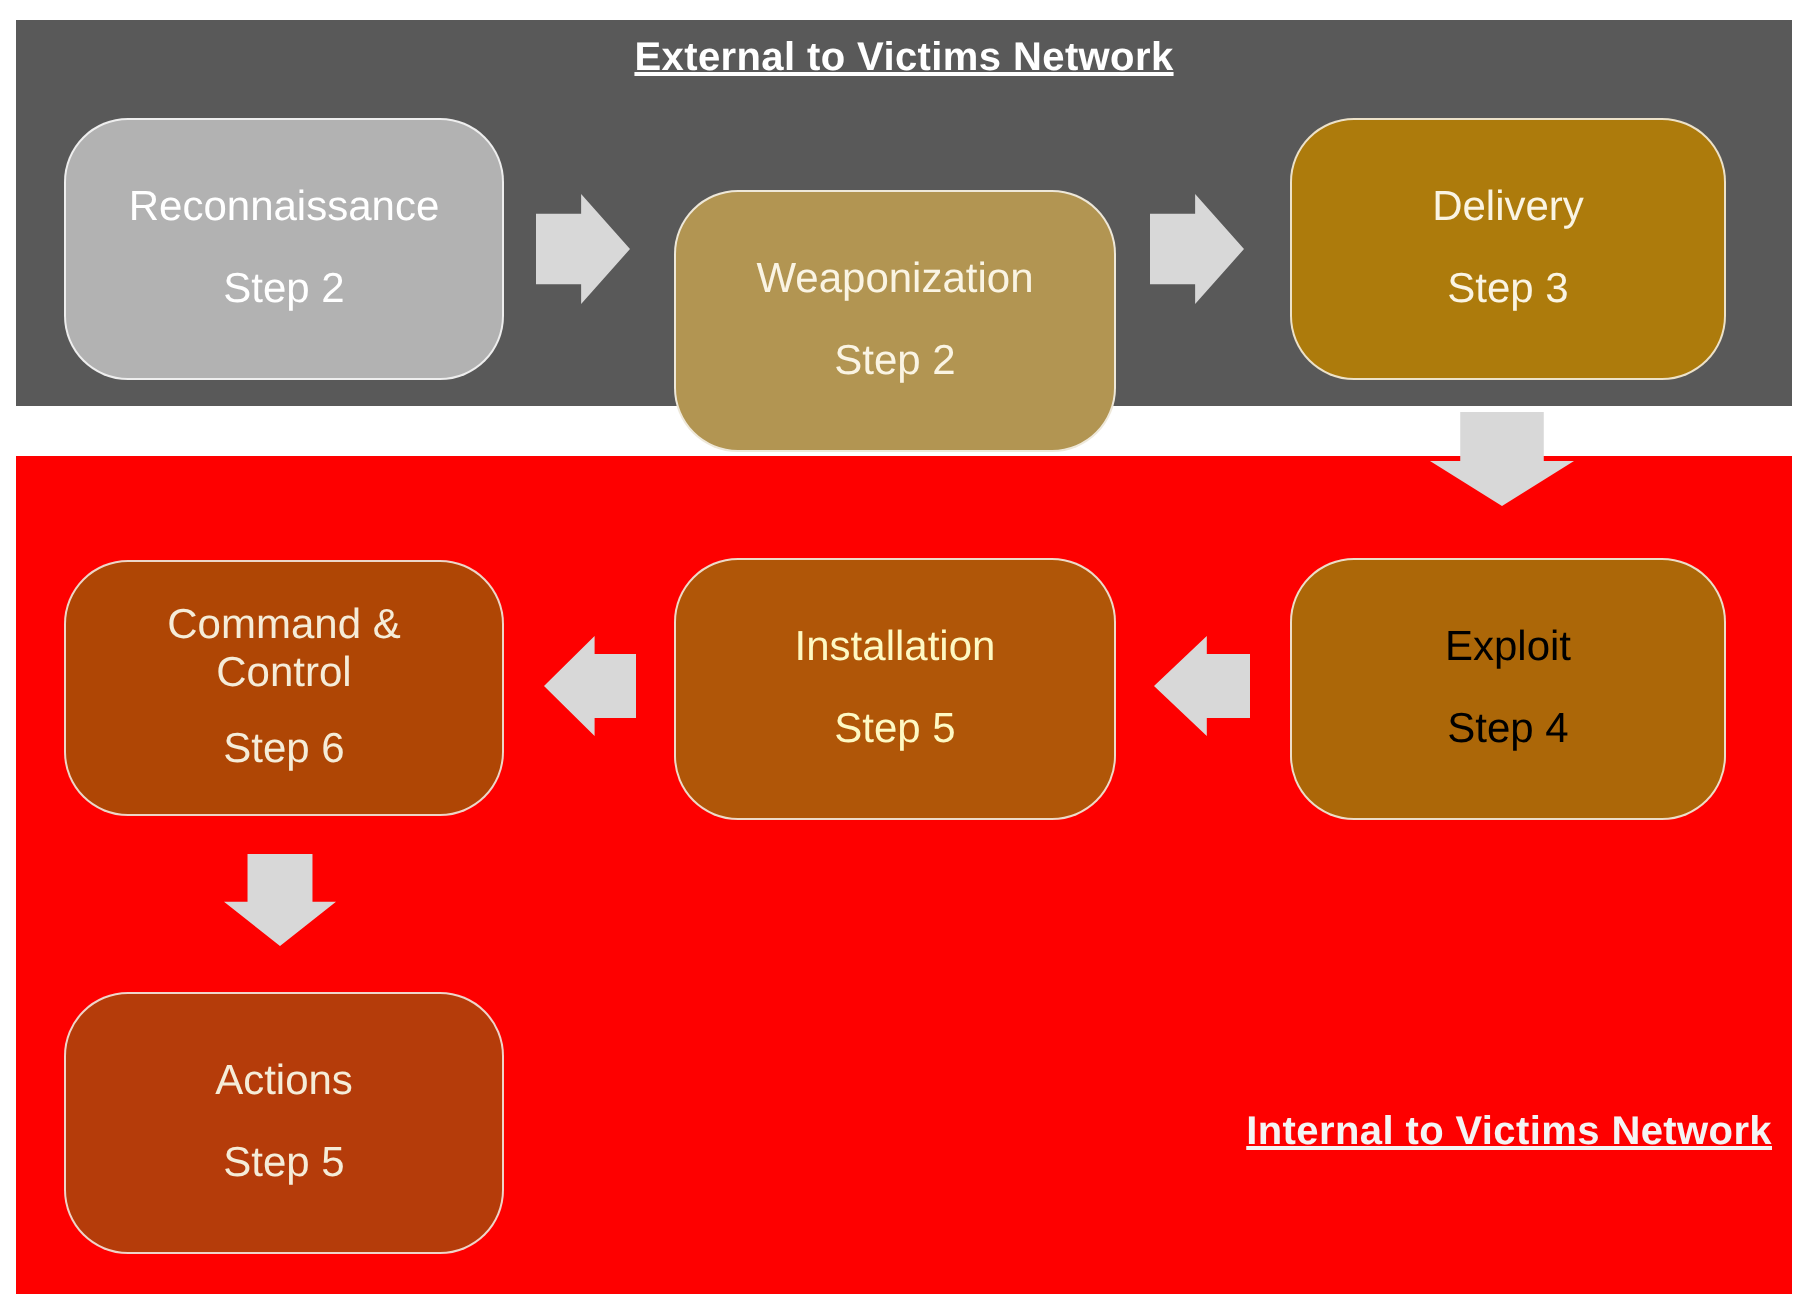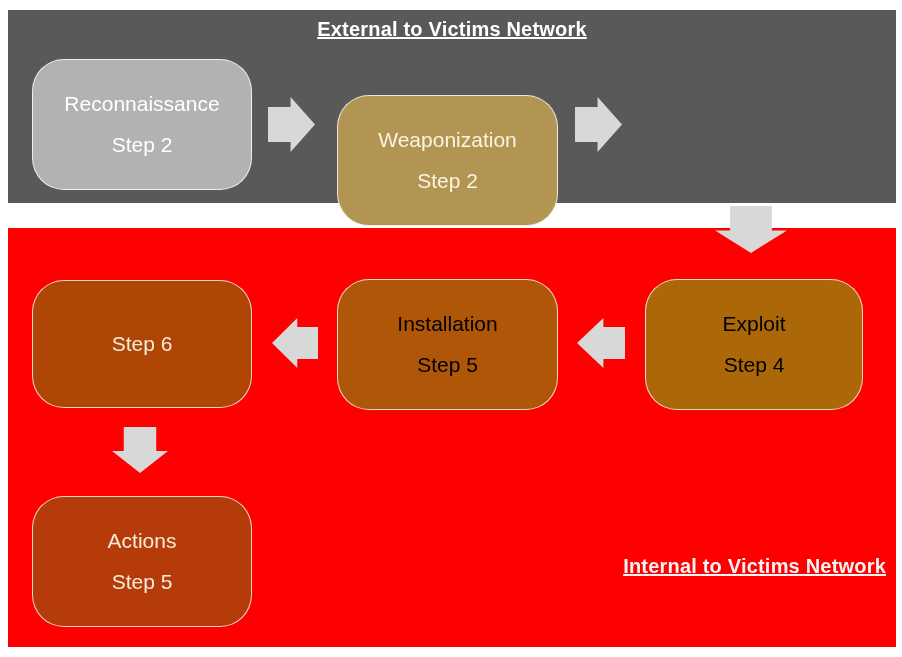--- a/index.html
+++ b/index.html
@@ -84,32 +84,37 @@
   <div class="step-box" id="box-reconnaissance" style="background: rgb(178, 178, 178); color: rgb(255, 255, 255);">
     <span class="step-title">Reconnaissance</span>
     <span class="step-number">Step 2</span>
   </div>
 
   <div class="step-box" id="box-weaponization" style="background: rgb(178, 149, 82); color: rgb(250, 244, 227);">
     <span class="step-title">Weaponization</span>
     <span class="step-number">Step 2</span>
   </div>
 
+  <div class="step-box" id="box-delivery" style="background: rgb(173, 123, 12); color: rgb(250, 244, 227);">
+    <span class="step-title">Delivery</span>
+    <span class="step-number">Step 3</span>
+  </div>
 
   <div class="step-box" id="box-exploit" style="background: rgb(172, 103, 8); color: #000000;">
     <span class="step-title">Exploit</span>
     <span class="step-number">Step 4</span>
   </div>
 
-  <div class="step-box" id="box-installation" style="background: rgb(176, 86, 8); color: #000000;">
+  <div class="step-box" id="box-installation" style="background: rgb(176, 86, 8); color: #fef9c3;">
     <span class="step-title">Installation</span>
     <span class="step-number">Step 5</span>
   </div>
 
   <div class="step-box" id="box-command-control" style="background: rgb(175, 70, 5); color: rgb(245, 236, 216);">
+    <span class="step-title">Command &amp; Control</span>
     <span class="step-number">Step 6</span>
   </div>
 
   <div class="step-box" id="box-actions" style="background: rgb(181, 60, 10); color: rgb(245, 236, 216);">
     <span class="step-title">Actions</span>
     <span class="step-number">Step 5</span>
   </div>
 
   <div class="arrow right" id="arrow-1" style="background: rgb(216, 216, 216);"></div>
   <div class="arrow right" id="arrow-2" style="background: rgb(216, 216, 216);"></div>

